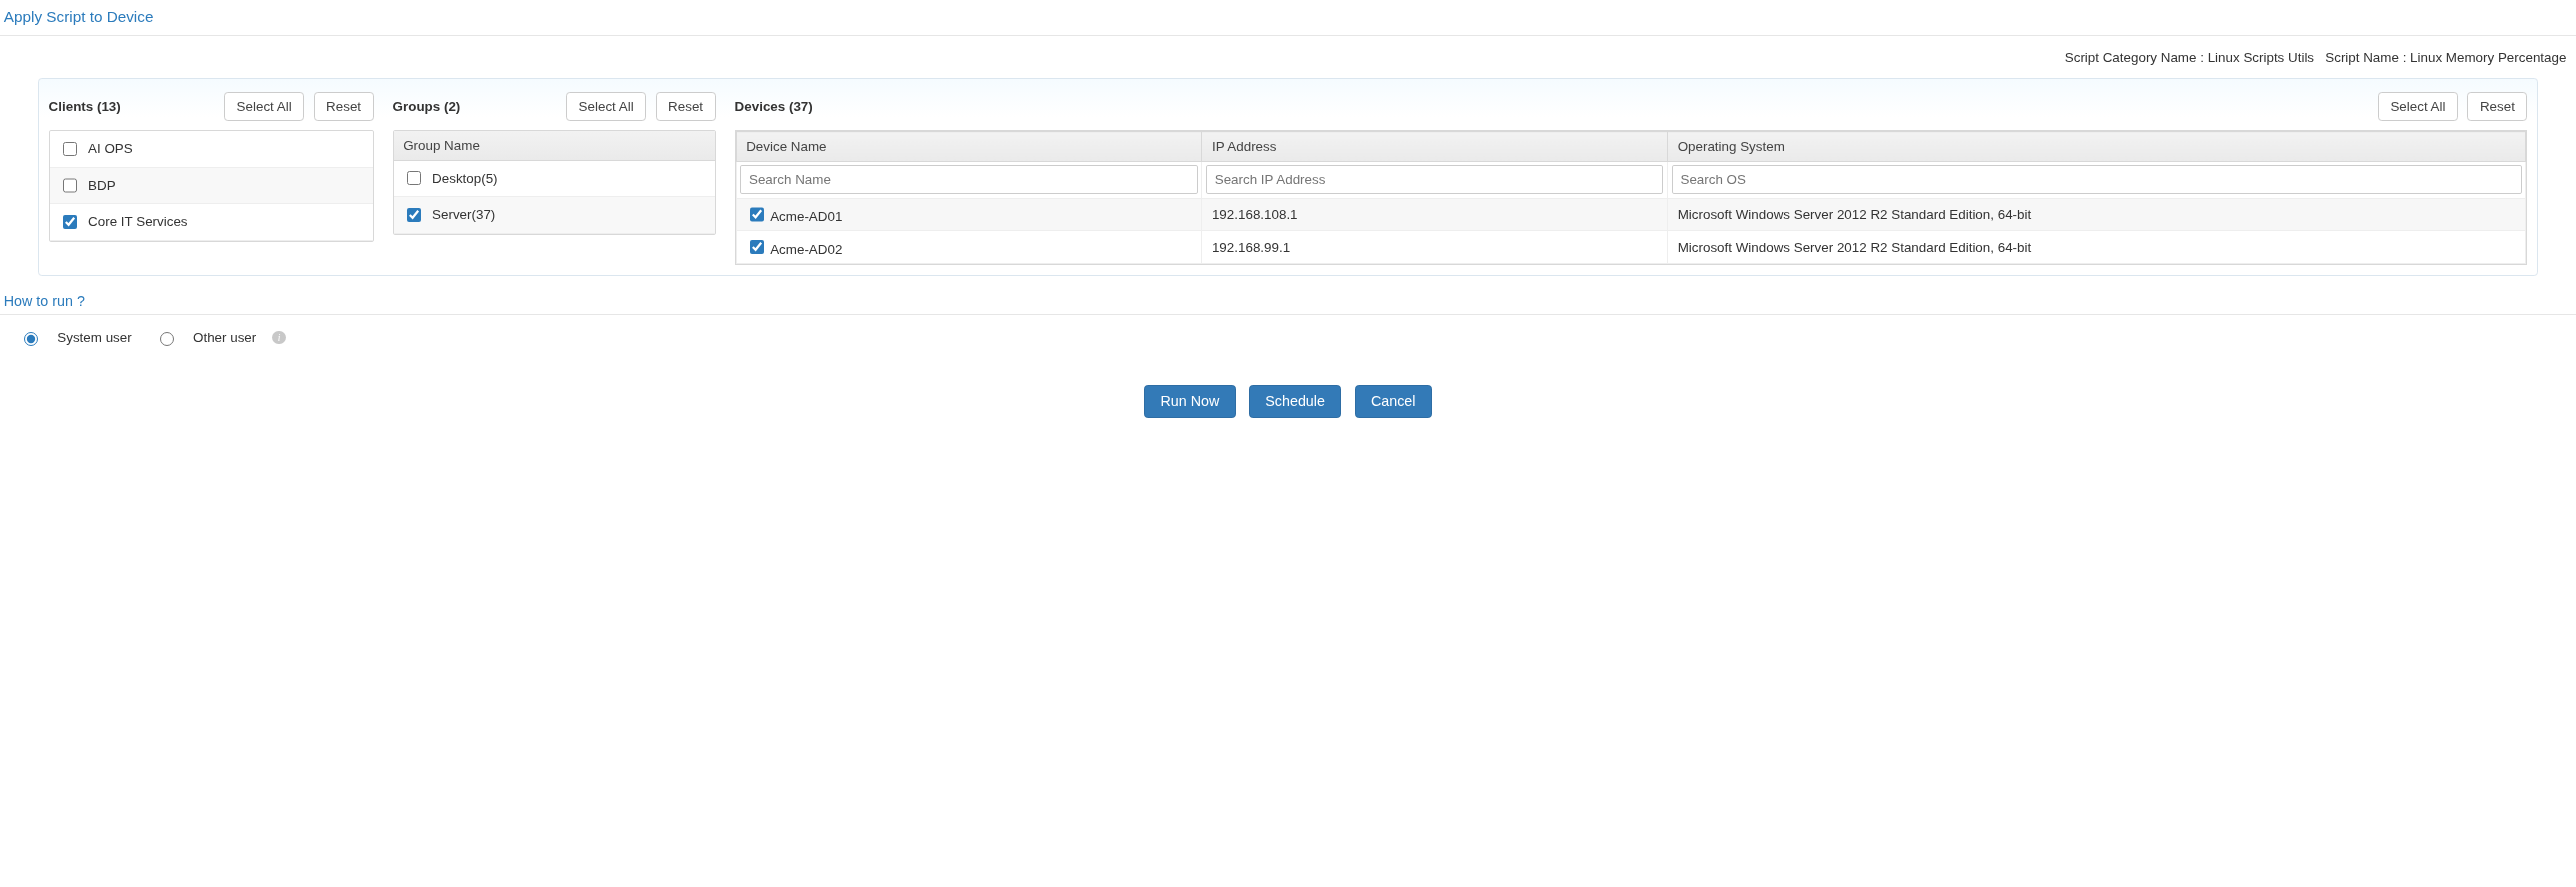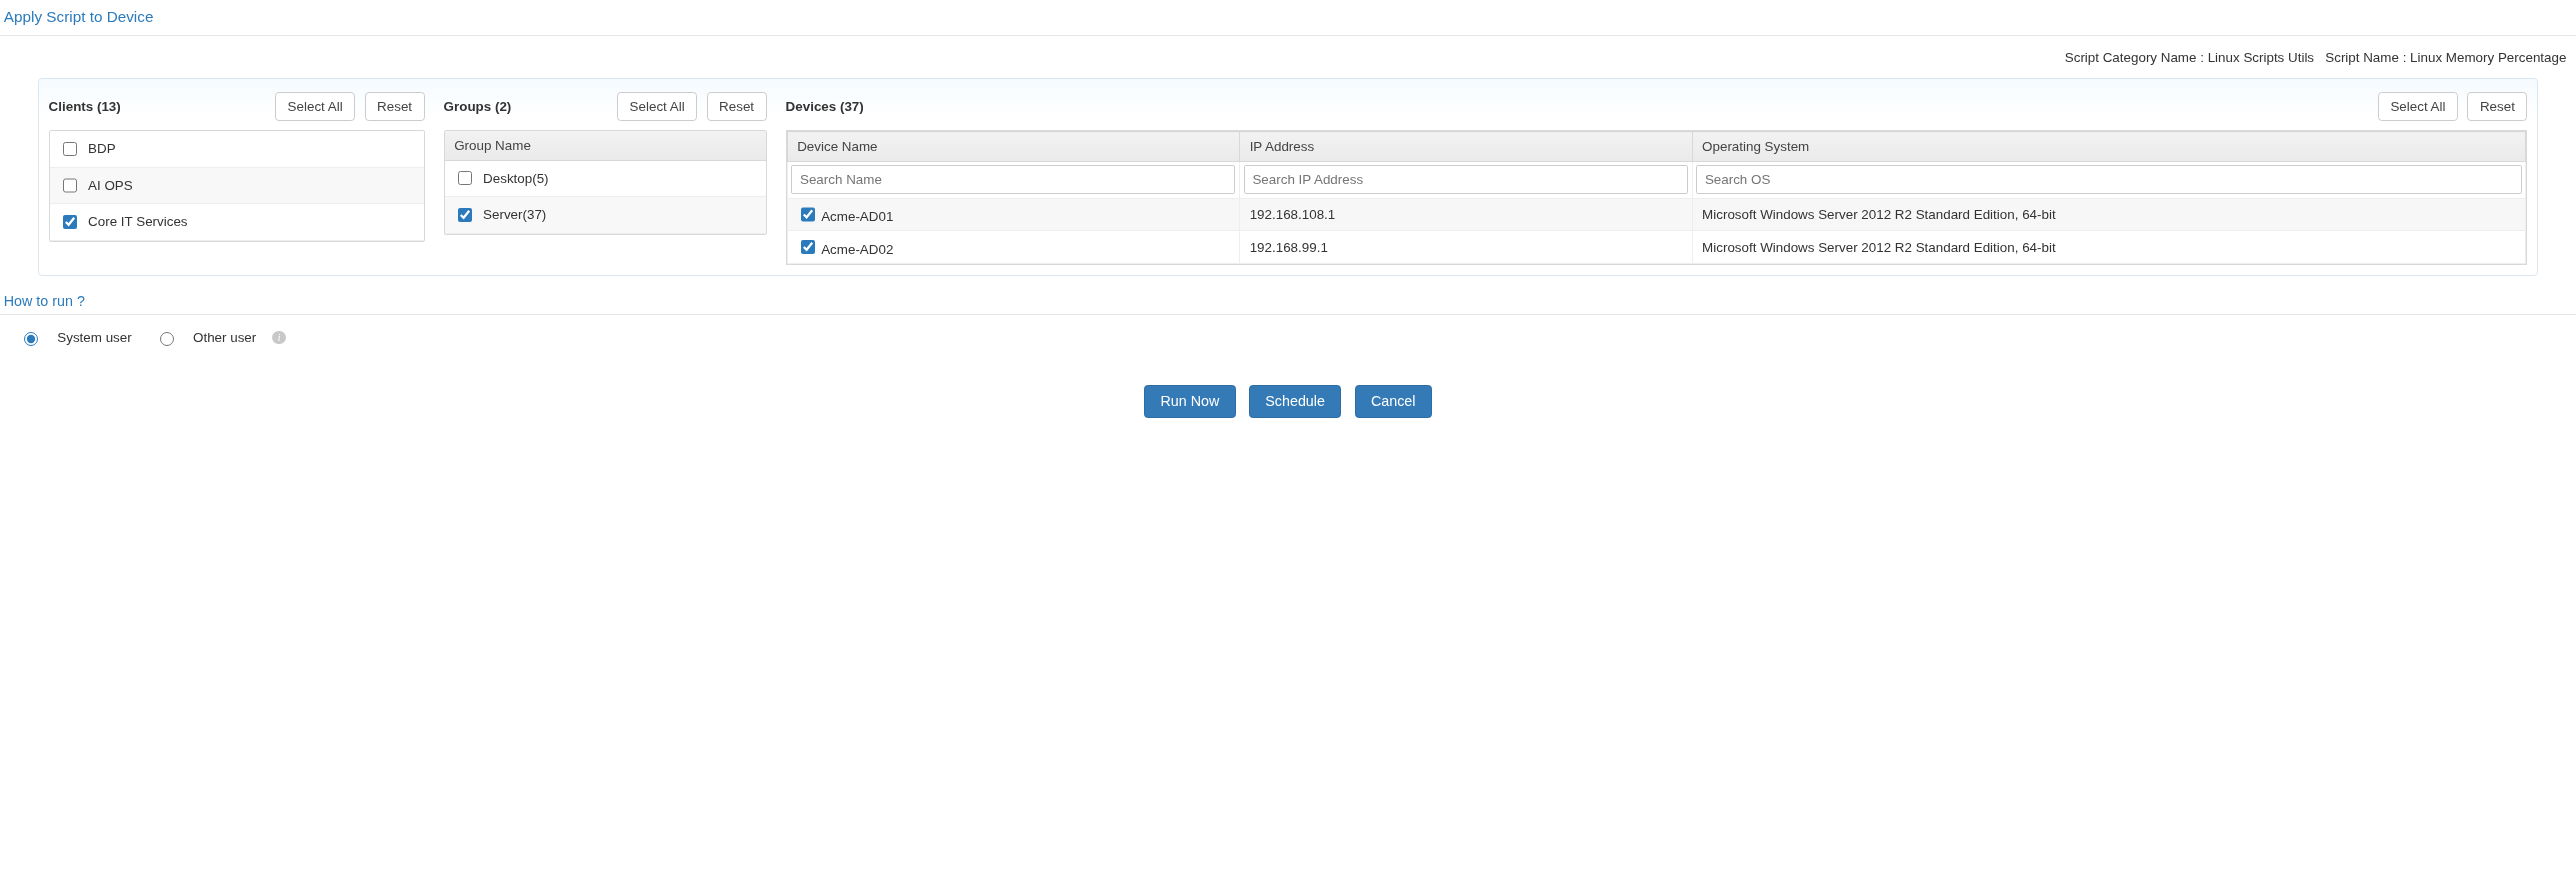--- a/index.html
+++ b/index.html
@@ -26,21 +26,21 @@
   .panels-wrap {
     margin: 13.4px 38px 3.8px 38px;
     border: 1px solid #dbe6ef;
     border-radius: 3.8px;
     padding: 7.6px 9.6px 9.6px 9.6px;
     background: linear-gradient(#f5fbff, #ffffff 38px);
     display: flex;
     gap: 19px;
   }
   .panel { display: flex; flex-direction: column; }
-  .panel.clients { width: 376px; }
+  .panel.clients { width: 325px; }
   .panel.groups  { width: 323px; }
   .panel.devices { flex: 1; }
 
   .panel-head {
     display: flex;
     align-items: center;
     justify-content: space-between;
     padding: 5.7px 0 9.6px 0;
   }
   .panel-head .title { font-weight: 600; color: #333; }
@@ -171,25 +171,25 @@
       <span class="title">Clients (13)</span>
       <span>
         <button class="btn-light">Select All</button>
         <button class="btn-light">Reset</button>
       </span>
     </div>
     <div class="list-box">
       <div class="list-body" id="clients-body">
           <div class="list-row">
             <input type="checkbox" style="">
+            <span>AI OPS</span>
+          </div>
+          <div class="list-row">
+            <input type="checkbox" style="">
             <span>BDP</span>
-          </div>
-          <div class="list-row">
-            <input type="checkbox" style="">
-            <span>AI OPS</span>
           </div>
           <div class="list-row">
             <input type="checkbox" checked="" style="">
             <span>Core IT Services</span>
           </div>
         </div>
     </div>
   </div>
 
   <div class="panel groups">

